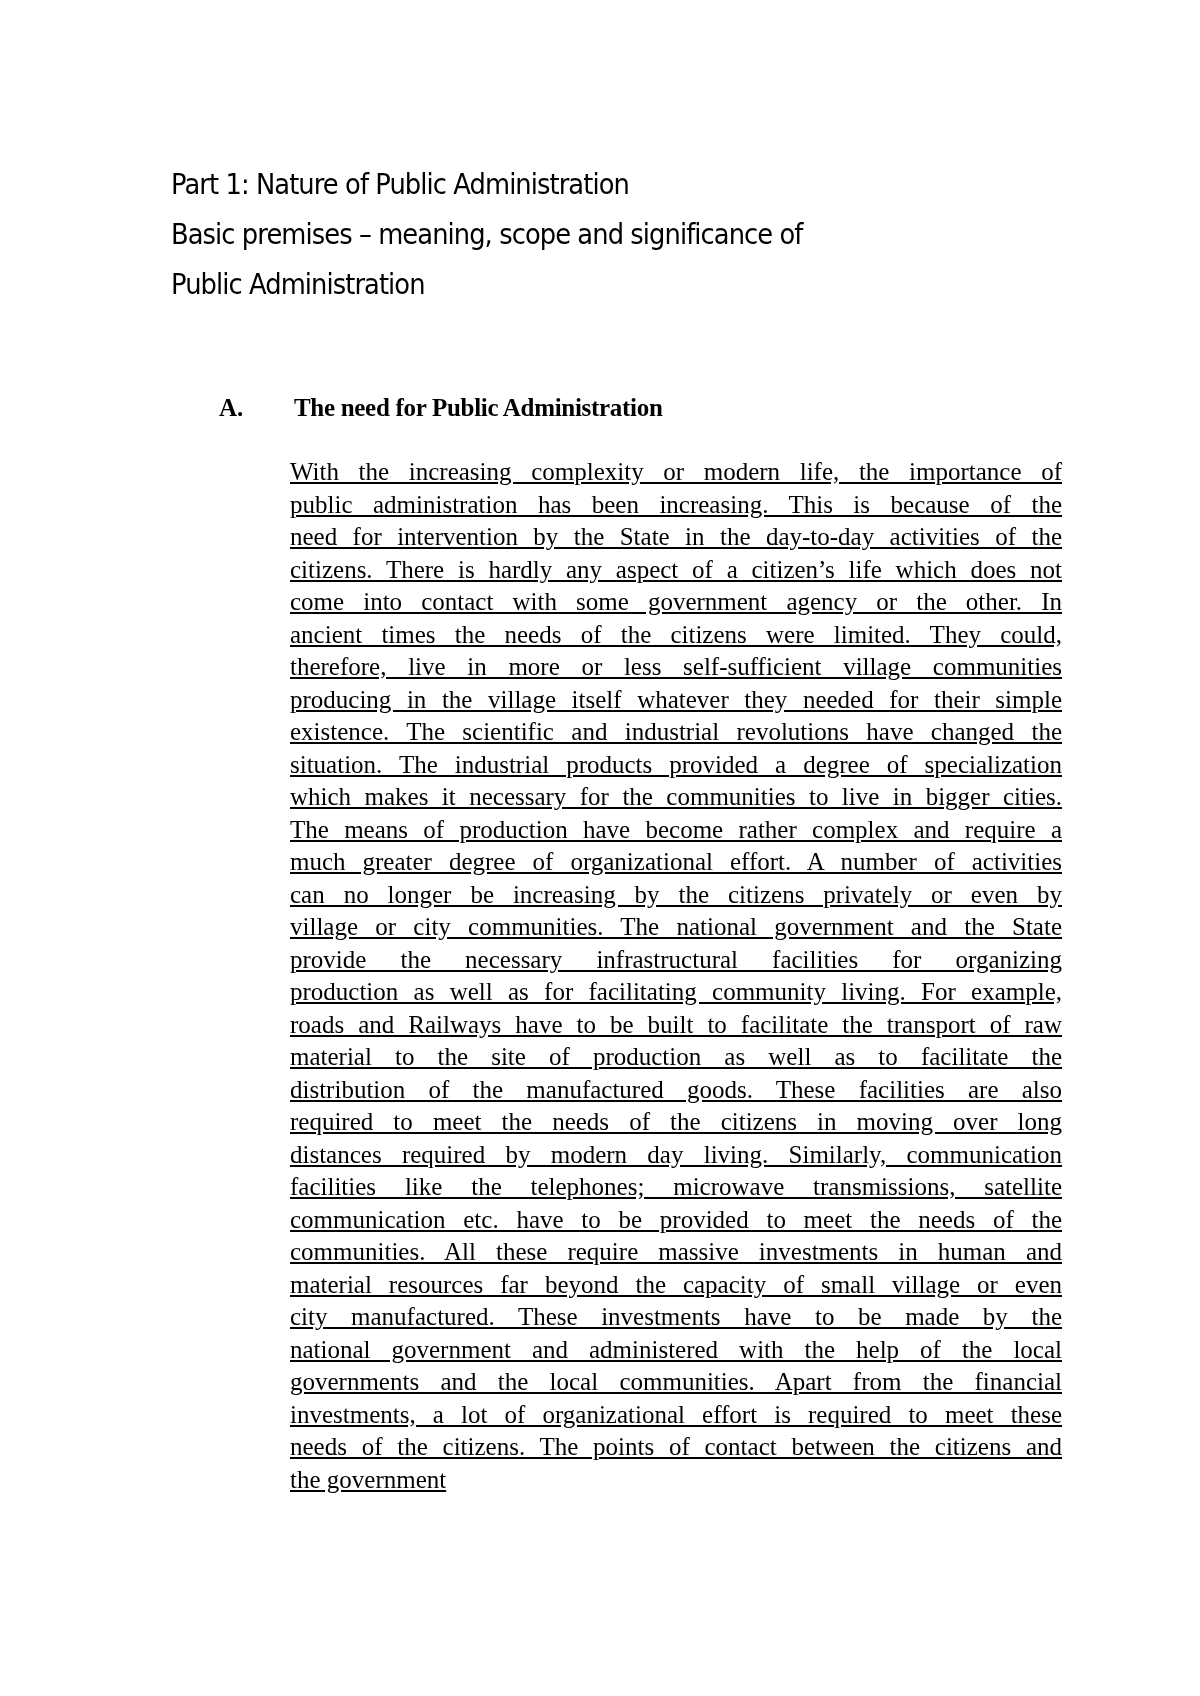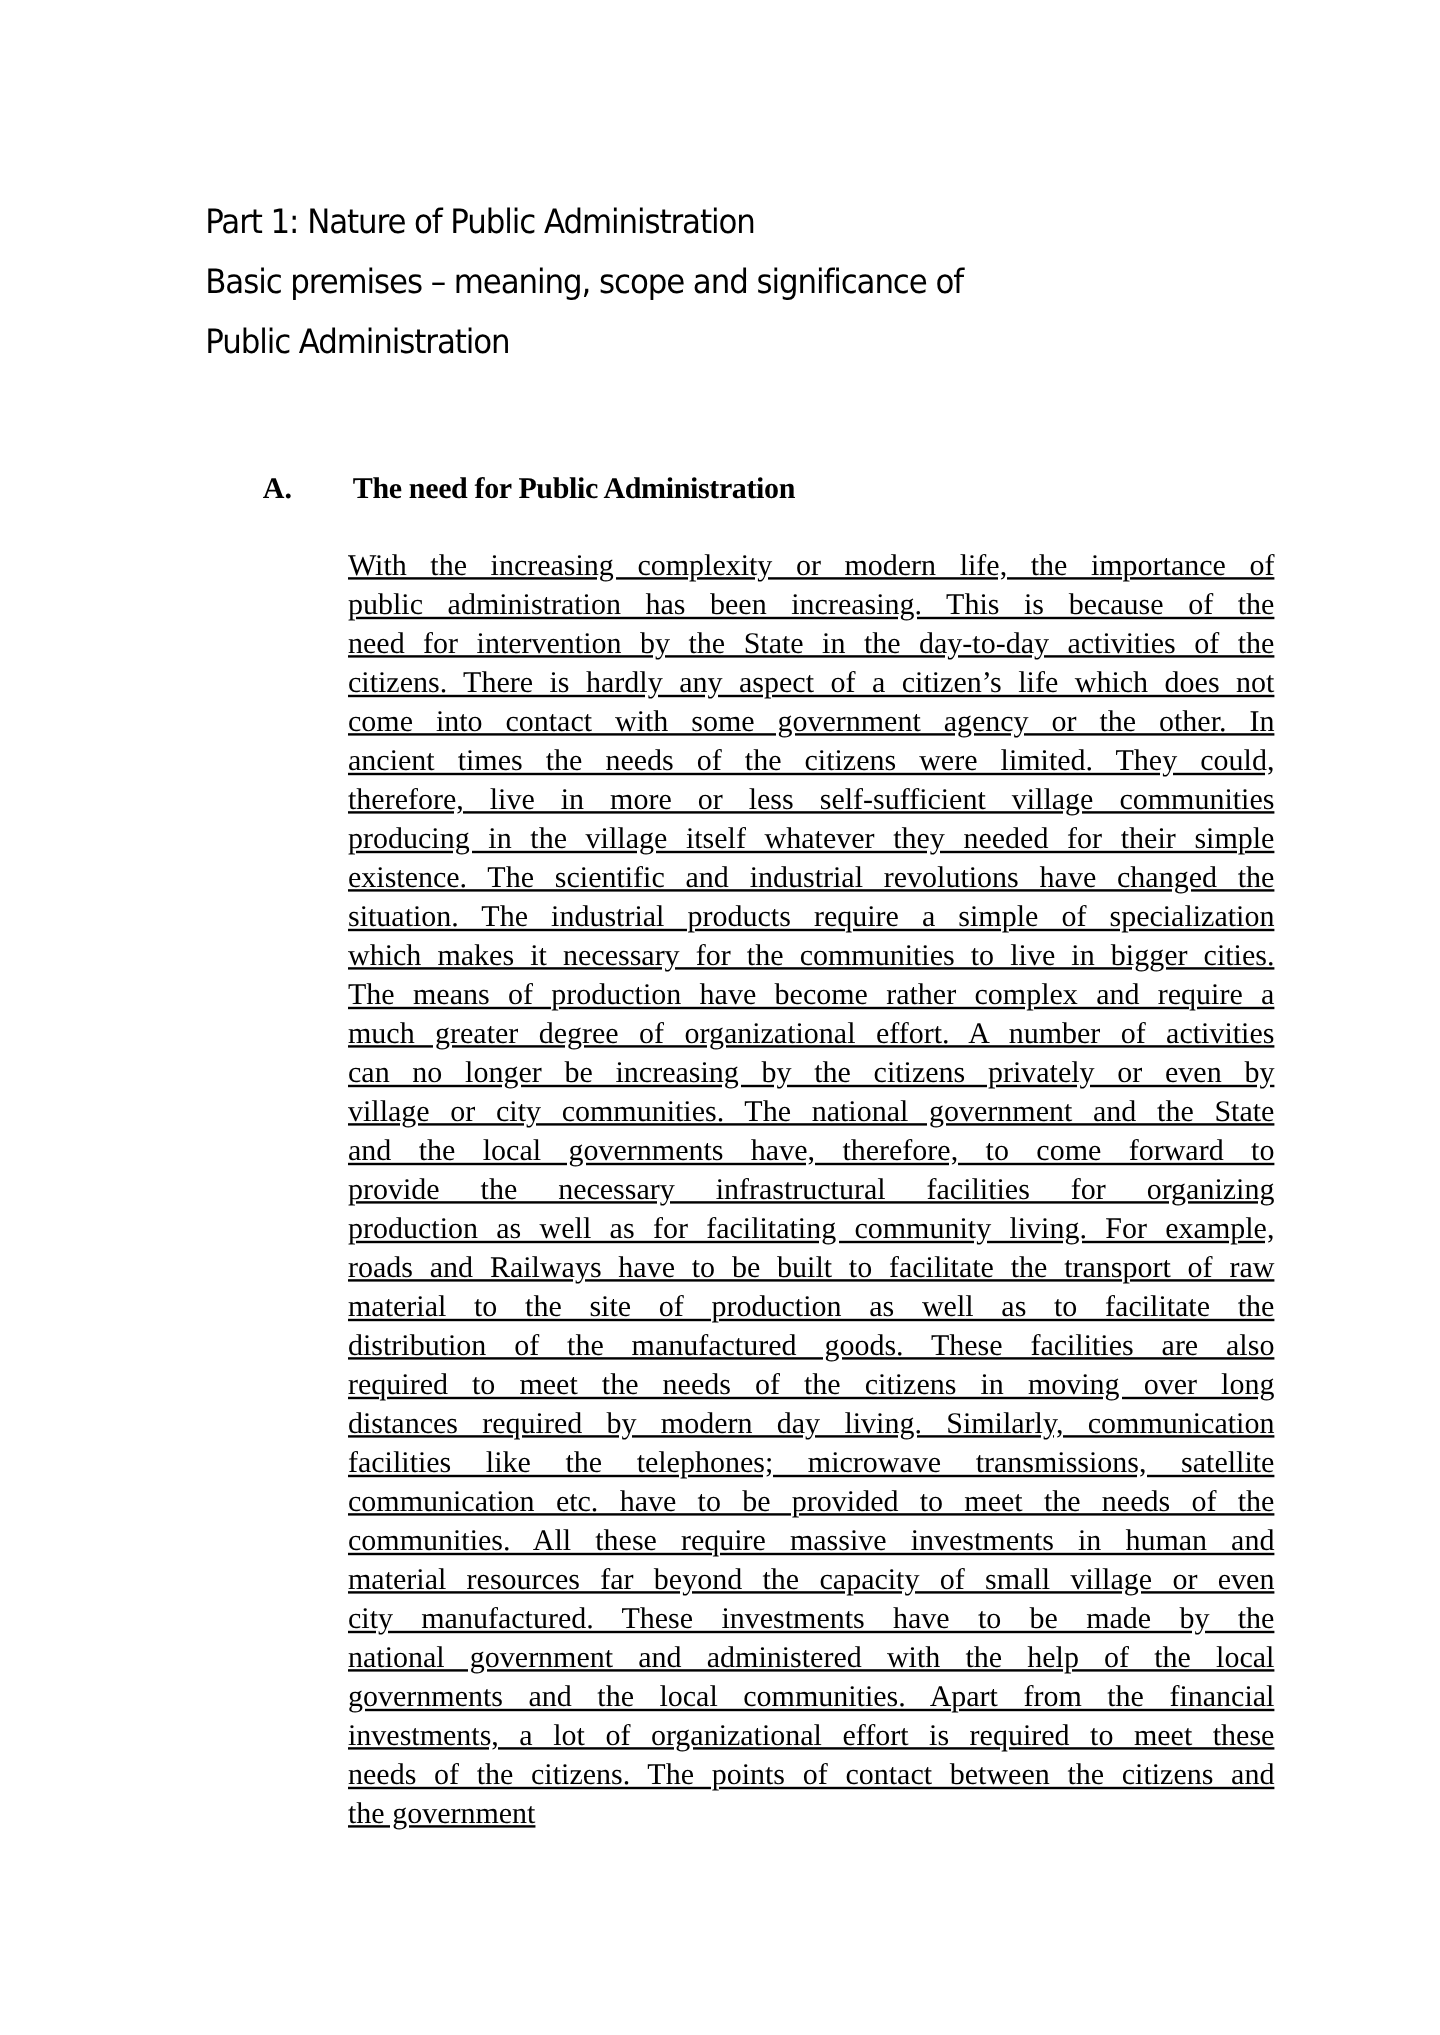--- a/index.html
+++ b/index.html
@@ -38,27 +38,26 @@
   <div class="body-text">
     <span class="body-line">With the increasing complexity or modern life, the importance of</span>
     <span class="body-line">public administration has been increasing. This is because of the</span>
     <span class="body-line">need for intervention by the State in the day-to-day activities of the</span>
     <span class="body-line">citizens. There is hardly any aspect of a citizen’s life which does not</span>
     <span class="body-line">come into contact with some government agency or the other. In</span>
     <span class="body-line">ancient times the needs of the citizens were limited. They could,</span>
     <span class="body-line">therefore, live in more or less self-sufficient village communities</span>
     <span class="body-line">producing in the village itself whatever they needed for their simple</span>
     <span class="body-line">existence. The scientific and industrial revolutions have changed the</span>
-    <span class="body-line">situation. The industrial products require a simple of specialization</span>
+    <span class="body-line">situation. The industrial products provided a degree of specialization</span>
     <span class="body-line">which makes it necessary for the communities to live in bigger cities.</span>
     <span class="body-line">The means of production have become rather complex and require a</span>
     <span class="body-line">much greater degree of organizational effort. A number of activities</span>
     <span class="body-line">can no longer be increasing by the citizens privately or even by</span>
     <span class="body-line">village or city communities. The national government and the State</span>
-    <span class="body-line">and the local governments have, therefore, to come forward to</span>
     <span class="body-line">provide the necessary infrastructural facilities for organizing</span>
     <span class="body-line">production as well as for facilitating community living. For example,</span>
     <span class="body-line">roads and Railways have to be built to facilitate the transport of raw</span>
     <span class="body-line">material to the site of production as well as to facilitate the</span>
     <span class="body-line">distribution of the manufactured goods. These facilities are also</span>
     <span class="body-line">required to meet the needs of the citizens in moving over long</span>
     <span class="body-line">distances required by modern day living. Similarly, communication</span>
     <span class="body-line">facilities like the telephones; microwave transmissions, satellite</span>
     <span class="body-line">communication etc. have to be provided to meet the needs of the</span>
     <span class="body-line">communities. All these require massive investments in human and</span>

